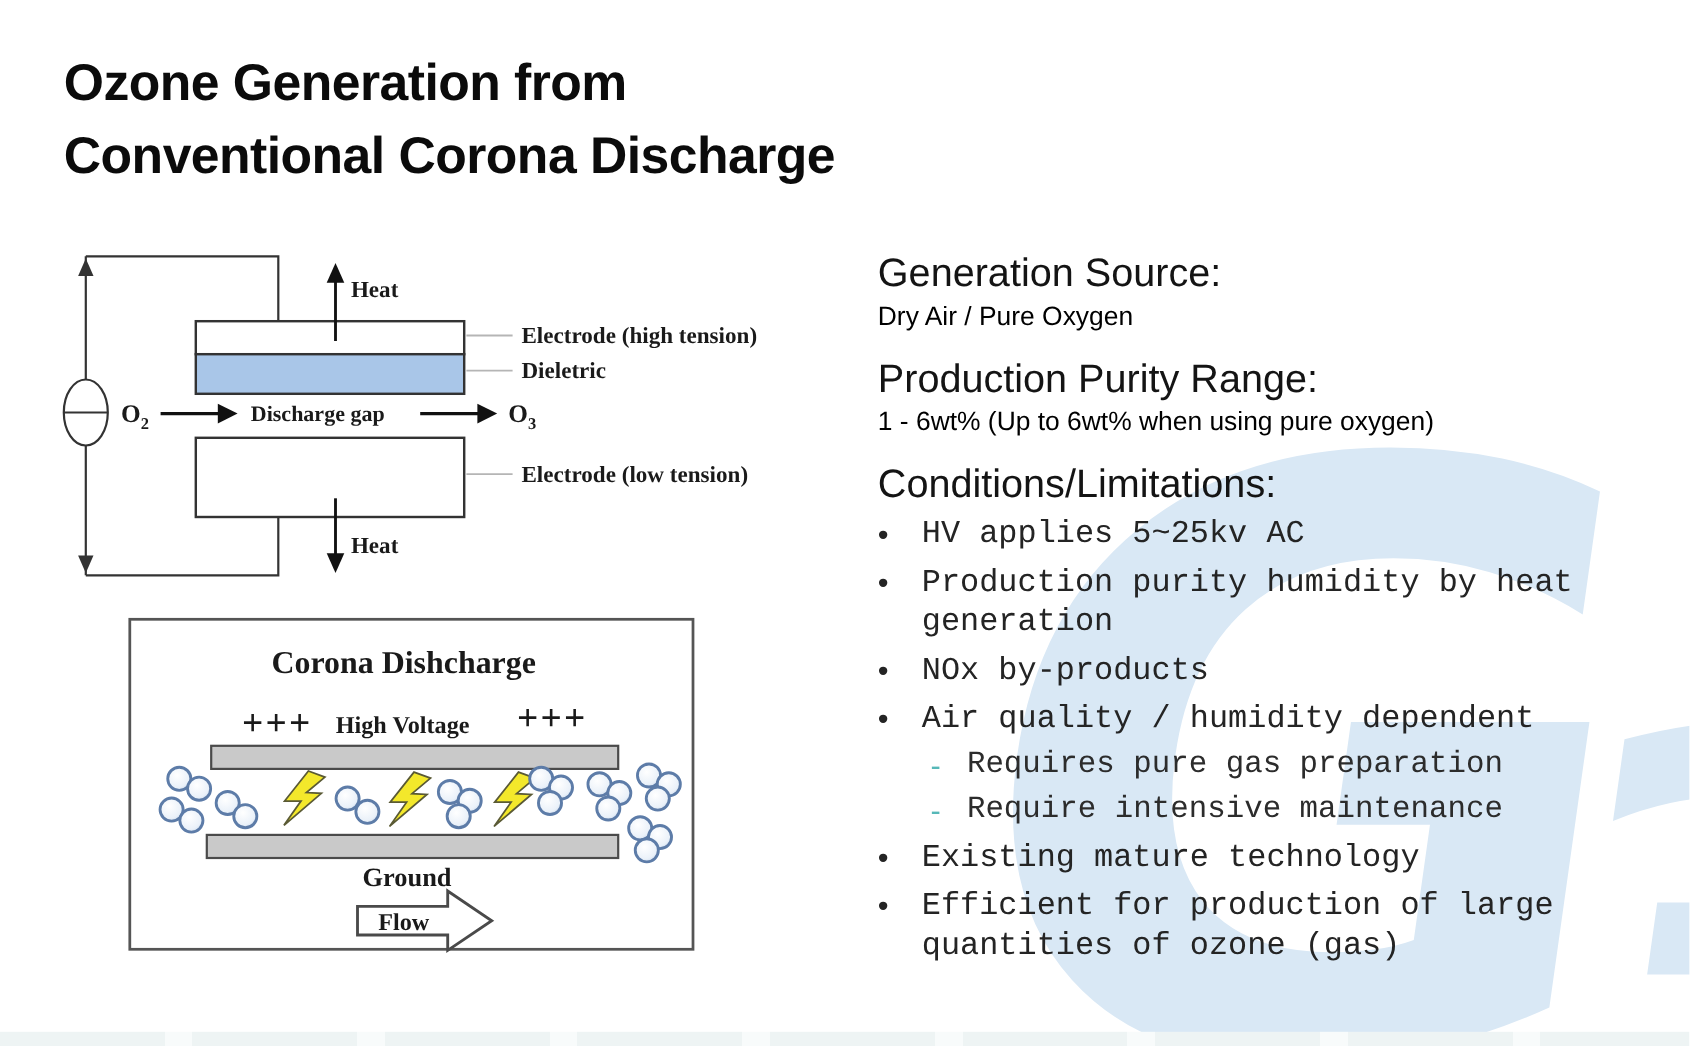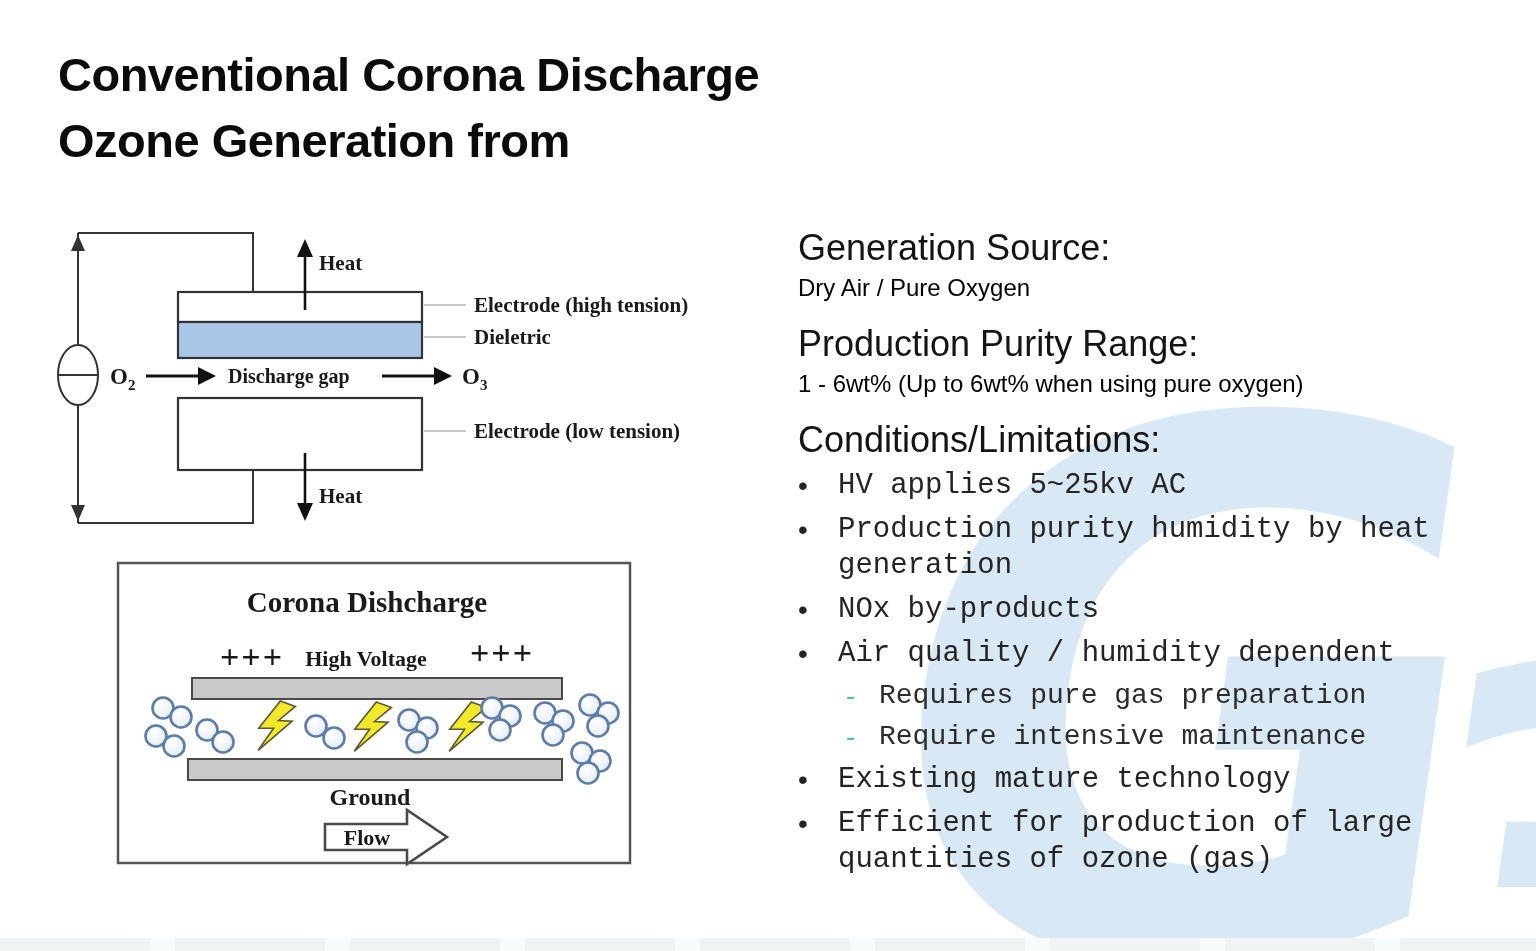--- a/index.html
+++ b/index.html
@@ -34,22 +34,22 @@
 </head>
 <body>
 
 <div id="slide">
 
   <div class="wm wm-g">G</div>
   <div class="wm wm-3">3</div>
   <div class="bottom-strip"></div>
 
   <div class="slide-title">
+    <div>Ozone Generation from</div>
     <div>Conventional Corona Discharge</div>
-    <div>Ozone Generation from</div>
   </div>
 
   <svg class="svg-abs" style="left:40px; top:215px;" width="700" height="340" viewBox="0 0 700 340">
 
     <g stroke="#333" stroke-width="2" fill="none">
       <polyline points="38,18 213,18 213,77"></polyline>
       <polyline points="213,255 213,308 38,308"></polyline>
       <line x1="38" y1="18" x2="38" y2="308"></line>
     </g>
     <polygon points="38,20 31,36 45,36" fill="#333"></polygon>

